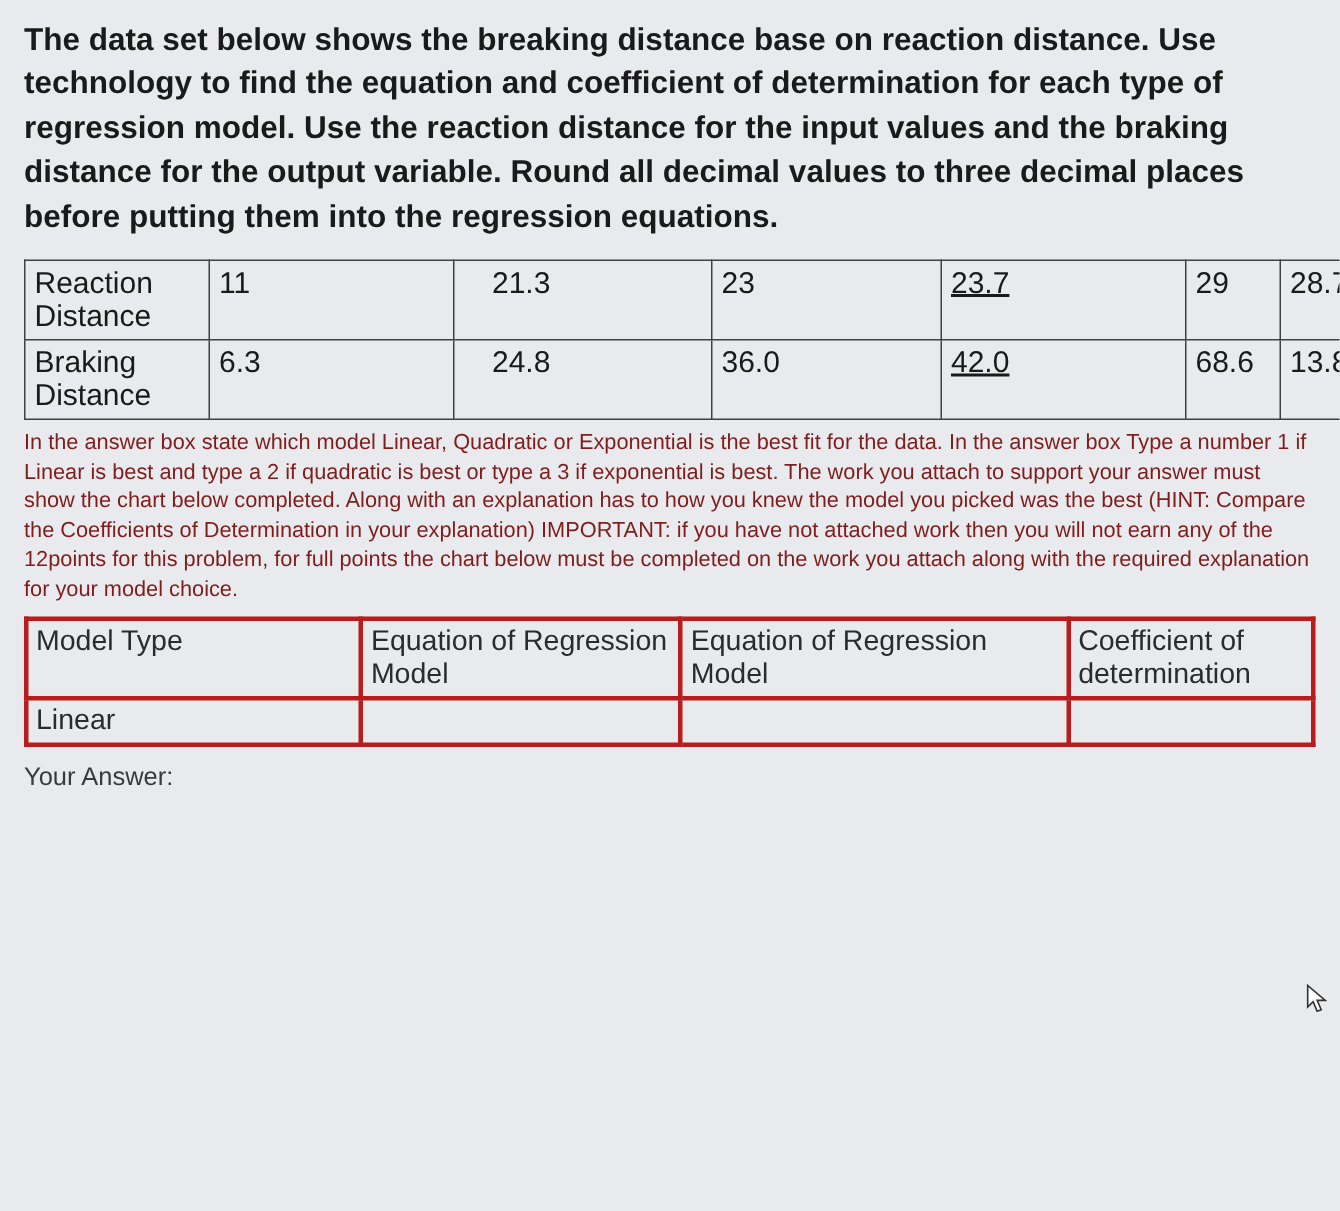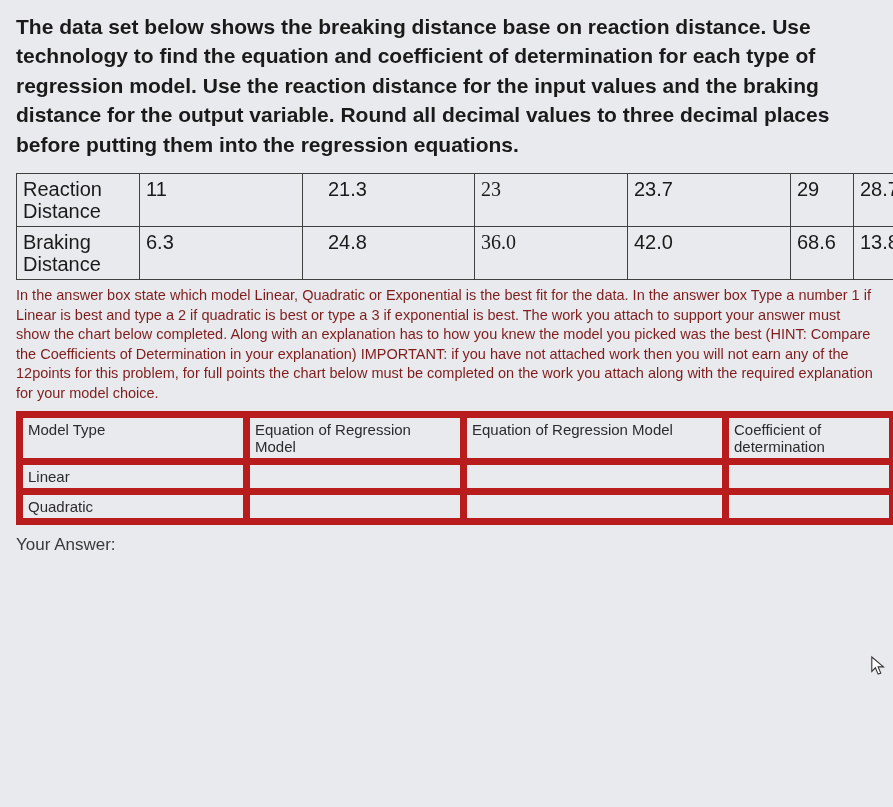--- a/index.html
+++ b/index.html
@@ -28,35 +28,35 @@
     font-size: 20px;
     vertical-align: top;
     height: 32px;
   }
   .data-table .label-cell {
     width: 110px;
     line-height: 1.1;
   }
   .data-table .c1 { width: 150px; }
   .data-table .c2 { width: 140px; padding-left: 25px; }
-  .data-table .c3 { width: 140px; font-family: Liberation Serif, serif; }
-  .data-table .c4 { width: 150px; }
+  .data-table .c3 { width: 140px; }
+  .data-table .c4 { width: 150px; text-decoration: underline; }
   .data-table .c5 { width: 50px; }
   .data-table .c6 { width: 55px; }
   .hint-text {
     font-size: 14.5px;
     color: #7f1d1d;
     line-height: 1.35;
     margin-top: 6px;
     margin-bottom: 8px;
   }
   .model-table td {
-    border: 7px solid #b91c1c;
+    border: 3px solid #b91c1c;
     padding: 3px 5px;
-    font-size: 15px;
+    font-size: 19px;
     vertical-align: top;
     color: #2b2b2d;
     margin-left: 20px;
   }
   .model-table .col-a { width: 210px; }
   .model-table .col-b { width: 200px; }
   .model-table .col-c { width: 245px; }
   .model-table .col-d { width: 150px; }
   .answer-label {
     font-size: 17px;
@@ -107,26 +107,20 @@
     <td class="col-b">Equation of Regression Model</td>
     <td class="col-c">Equation of Regression Model</td>
     <td class="col-d">Coefficient of determination</td>
   </tr>
   <tr>
     <td>Linear</td>
     <td></td>
     <td></td>
     <td></td>
   </tr>
-  <tr>
-    <td>Quadratic</td>
-    <td></td>
-    <td></td>
-    <td></td>
-  </tr>
 </tbody>
   </table>
 
 <div class="answer-label">Your Answer:</div>
 
 <svg class="cursor" style="left:870px; top:655px;" viewBox="0 0 20 24">
   <path d="M2 2 L2 18 L6 14 L9 21 L12 20 L9 13 L15 13 Z" fill="white" stroke="#333" stroke-width="1.2"></path>
 </svg>
 
 </body></html>

